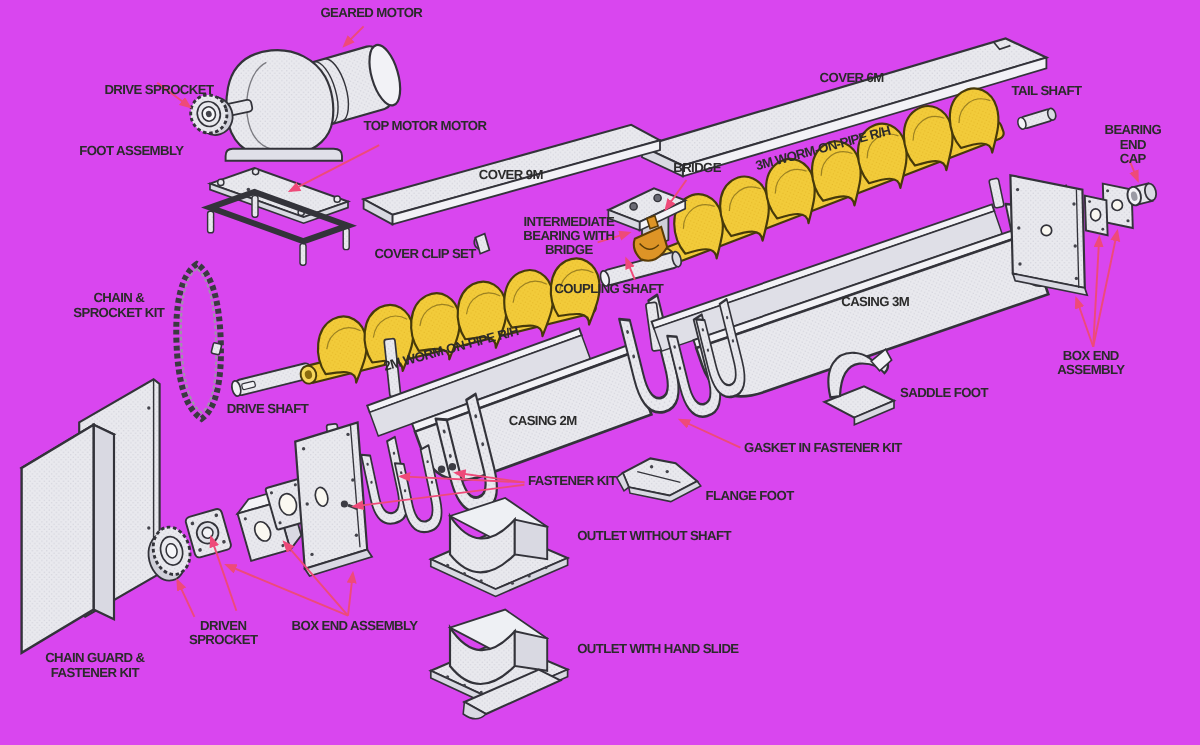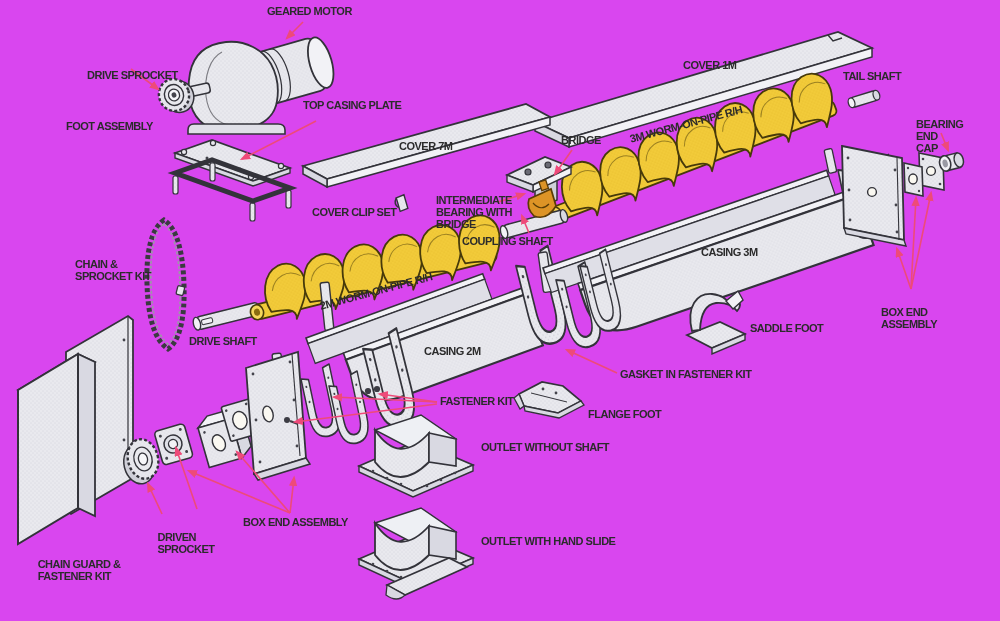--- a/index.html
+++ b/index.html
@@ -1,21 +1,21 @@
 <!DOCTYPE html>
 <html><head>
 <meta charset="utf-8">
 <style>
   html,body{margin:0;padding:0;background:#ffffff;}
   .stage{position:relative;width:1000px;height:621px;background:#d946ef;overflow:hidden;
          font-family:"Liberation Sans",sans-serif;}
   .stage svg{position:absolute;left:0;top:0;}
   .lbl{position:absolute;font-weight:700;font-size:11px;letter-spacing:-0.5px;line-height:12px;
        color:#2b2b2b;white-space:pre-line;z-index:5;}
-  .ctr{transform:translateX(-50%);text-align:left;margin-top:15px;}
+  .ctr{transform:translateX(-50%);text-align:center;}
 </style>
 </head>
 <body>
 
 <div class="stage">
 
 <svg width="1000" height="621" viewBox="0 0 1000 621">
   <defs>
     <pattern id="tg" width="4" height="4" patternUnits="userSpaceOnUse">
       <rect width="4" height="4" fill="#e9e9ee"></rect>
@@ -331,28 +331,28 @@
     <line x1="290" y1="513" x2="189" y2="471" marker-end="url(#ah)"></line>
     <line x1="290" y1="513" x2="294" y2="478" marker-end="url(#ah)"></line>
     <line x1="162" y1="514" x2="148" y2="484" marker-end="url(#ah)"></line>
     <line x1="197" y1="509" x2="176" y2="448" marker-end="url(#ah)"></line>
   </g>
 </svg>
 
 <div class="lbl" style="left:267px;top:5px">GEARED MOTOR</div>
 <div class="lbl" style="left:87px;top:69px">DRIVE SPROCKET</div>
 <div class="lbl" style="left:66px;top:120px">FOOT ASSEMBLY</div>
-<div class="lbl" style="left:303px;top:99px">TOP CASING PLATE</div>
-<div class="lbl" style="left:399px;top:140px">COVER 7M</div>
+<div class="lbl" style="left:303px;top:99px">TOP MOTOR MOTOR</div>
+<div class="lbl" style="left:399px;top:140px">COVER 9M</div>
 <div class="lbl" style="left:312px;top:206px">COVER CLIP SET</div>
-<div class="lbl ctr" style="left:113px;top:243px">CHAIN &amp;
+<div class="lbl ctr" style="left:99px;top:243px">CHAIN &amp;
 SPROCKET KIT</div>
 <div class="lbl" style="left:189px;top:335px">DRIVE SHAFT</div>
 <div class="lbl" style="left:320px;top:300px;transform:rotate(-15deg);transform-origin:0 50%">2M WORM-ON-PIPE R/H</div>
-<div class="lbl" style="left:683px;top:59px">COVER 1M</div>
+<div class="lbl" style="left:683px;top:59px">COVER 6M</div>
 <div class="lbl" style="left:561px;top:134px">BRIDGE</div>
 <div class="lbl ctr" style="left:474px;top:179px">INTERMEDIATE
 BEARING WITH
 BRIDGE</div>
 <div class="lbl" style="left:462px;top:235px">COUPLING SHAFT</div>
 <div class="lbl" style="left:630px;top:133px;transform:rotate(-15deg);transform-origin:0 50%">3M WORM-ON-PIPE R/H</div>
 <div class="lbl" style="left:843px;top:70px">TAIL SHAFT</div>
 <div class="lbl ctr" style="left:944px;top:103px">BEARING END
 CAP</div>
 <div class="lbl" style="left:701px;top:246px">CASING 3M</div>

